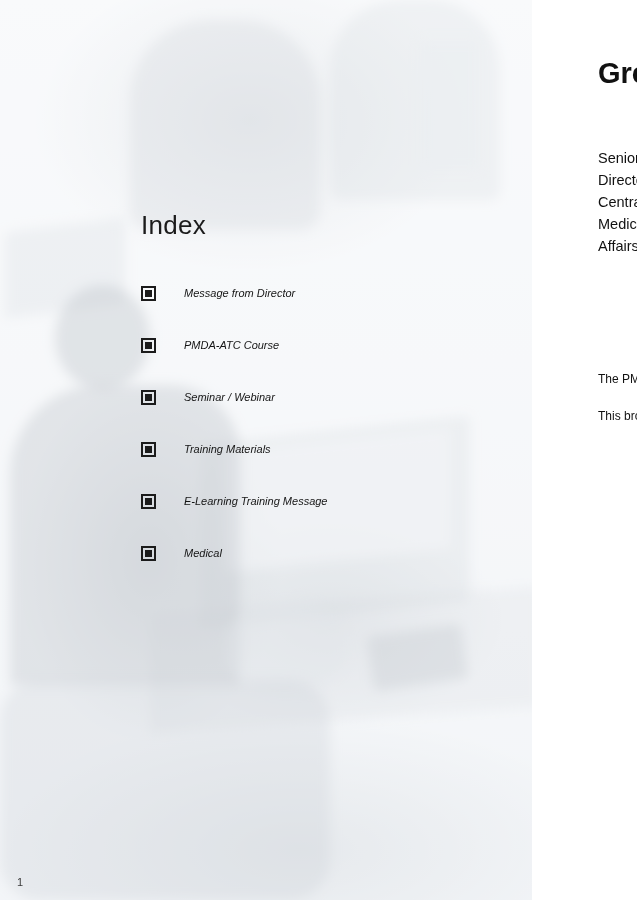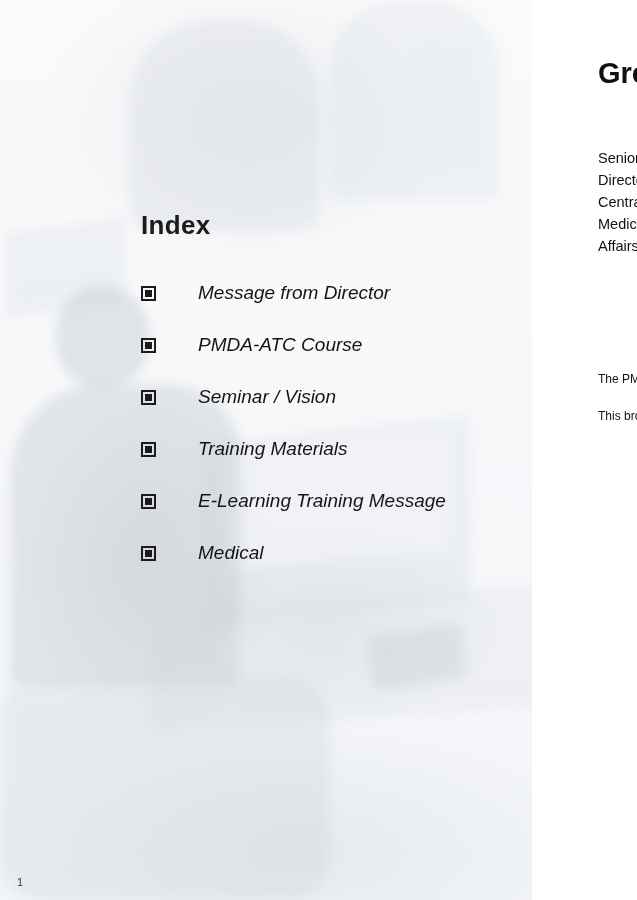--- a/index.html
+++ b/index.html
@@ -73,21 +73,21 @@
 
   
   .index-block {
     position: absolute;
     left: 0;
     top: 210px;
     width: 532px;
   }
   .index-title {
     font-size: 26px;
-    font-weight: bold;
+    font-weight: normal;
     color: #1b1b1b;
     margin-left: 141px;
     margin-bottom: 26px;
     letter-spacing: 0.3px;
   }
   .index-list {
     list-style: none;
     margin: 0;
     padding: 0;
   }
@@ -108,22 +108,22 @@
   .index-bullet::after {
     content: "";
     position: absolute;
     left: 2px;
     top: 2px;
     right: 2px;
     bottom: 2px;
     background: #1b1b1b;
   }
   .index-label {
-    margin-left: 42px;
-    font-size: 19px;
+    margin-left: 28px;
+    font-size: 11px;
     font-style: italic;
     color: #151515;
     white-space: nowrap;
   }
 
   .page-number {
     position: absolute;
     left: 17px;
     top: 876px;
     font-size: 11px;
@@ -200,21 +200,21 @@
         <li class="index-item">
           <span class="index-bullet"></span>
           <span class="index-label">Message from Director</span>
         </li>
         <li class="index-item">
           <span class="index-bullet"></span>
           <span class="index-label">PMDA-ATC Course</span>
         </li>
         <li class="index-item">
           <span class="index-bullet"></span>
-          <span class="index-label">Seminar / Vision</span>
+          <span class="index-label">Seminar / Webinar</span>
         </li>
         <li class="index-item">
           <span class="index-bullet"></span>
           <span class="index-label">Training Materials</span>
         </li>
         <li class="index-item">
           <span class="index-bullet"></span>
           <span class="index-label">E-Learning Training Message</span>
         </li>
         <li class="index-item">

